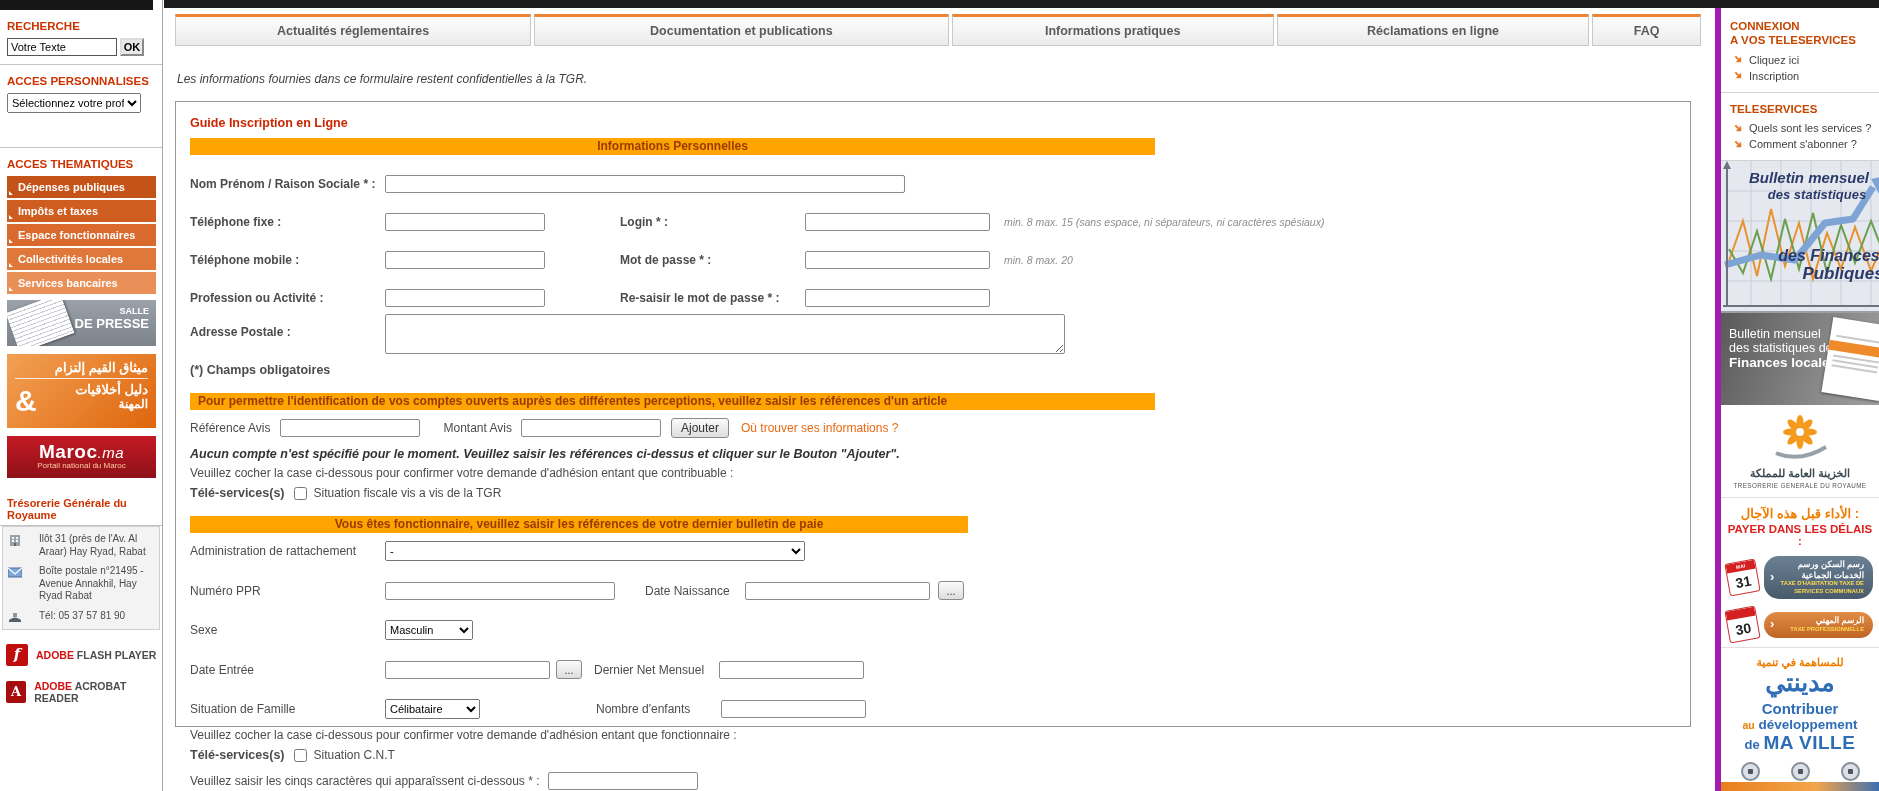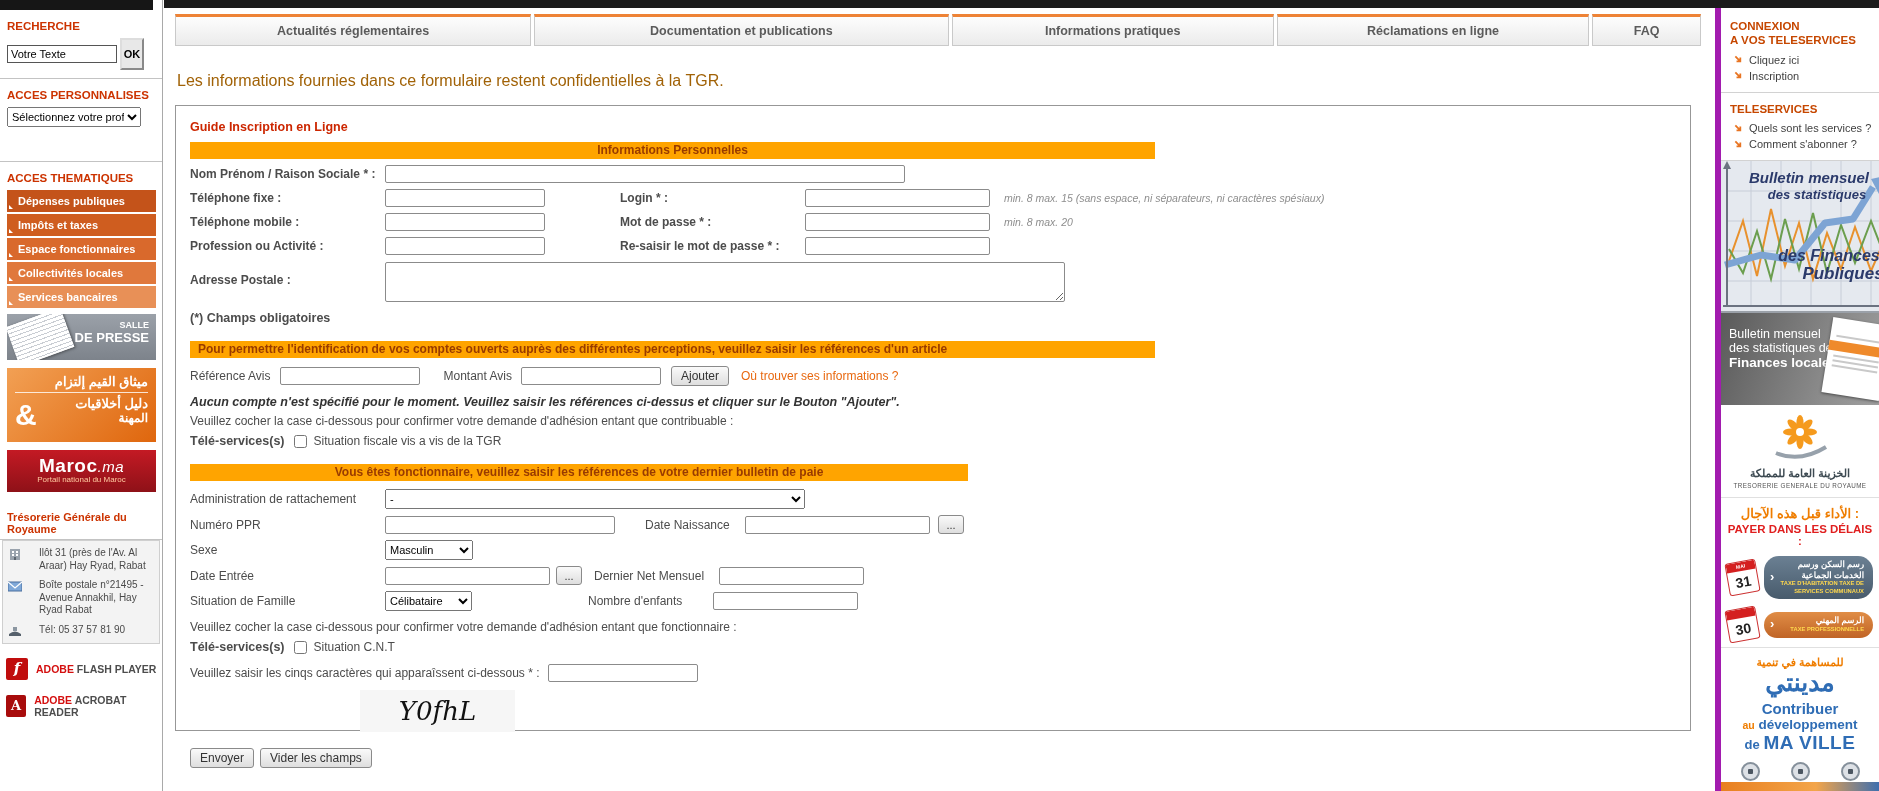--- a/index.html
+++ b/index.html
@@ -10,21 +10,21 @@
   
   .topbar-main { position:absolute; left:164px; top:0; width:1715px; height:8px; background:#1b1b1b; z-index:5; }
 
   
   .lsb { width:163px; flex:none; border-right:1px solid #a9a9a9; position:relative; font-size:11px; }
   .lsb-blackbar { width:153px; height:10px; background:#161616; }
   .lsb-section { padding:6px 6px 8px 7px; border-bottom:1px solid #c3c3c3; }
   .lsb-head { color:#cc3300; font-weight:bold; font-size:11.5px; margin:4px 0 6px; }
   .search-row { display:flex; align-items:center; gap:3px; }
   .search-input { width:110px; height:18px; border:1px solid #555; font-size:11px; padding:0 3px; }
-  .ok-btn { height:32px; min-width:24px; border:2px outset #ddd; background:#e8e8e8; font-weight:bold; font-size:11px; cursor:pointer; }
+  .ok-btn { height:18px; min-width:24px; border:2px outset #ddd; background:#e8e8e8; font-weight:bold; font-size:11px; cursor:pointer; }
   .profil-select { width:134px; height:20px; font-size:11px; }
   .them-gap { height:26px; }
   .them-item { height:22px; line-height:22px; margin:0 0 2px; color:#fff; font-weight:bold; font-size:11px; padding-left:11px; position:relative; cursor:pointer; }
   .them-item::before { content:""; position:absolute; left:2px; bottom:3px; border-left:4px solid #fff; border-top:4px solid transparent; }
   .ti1{background:#c4531a;} .ti2{background:#cf5d1f;} .ti3{background:#d9692c;} .ti4{background:#e0783c;} .ti5{background:#e89057;}
   .presse { height:46px; background:linear-gradient(#9ba1a9,#7d838b); position:relative; overflow:hidden; margin-top:6px; cursor:pointer; }
   .paper { position:absolute; left:4px; top:2px; width:58px; height:42px; background:repeating-linear-gradient(#ffffff 0 3px,#c9cdd3 3px 4px); transform:rotate(-20deg); box-shadow:1px 1px 3px rgba(0,0,0,.45); }
   .presse-txt { position:absolute; right:7px; top:7px; text-align:right; color:#fff; line-height:1.1; }
   .presse-l1 { font-size:9px; font-weight:bold; }
   .presse-l2 { font-size:13px; font-weight:bold; }
@@ -47,28 +47,28 @@
   .ab-icon { width:22px; height:22px; background:#a80c0c; color:#fff; font-weight:bold; font-family:"DejaVu Serif",serif; font-size:13px; text-align:center; line-height:22px; border-radius:2px; }
   .adobe-txt { font-size:10.5px; font-weight:bold; color:#4d4d4d; }
   .adobe-txt b { color:#d40f0f; }
 
   
   .main { flex:1; padding:14px 14px 0 10px; position:relative; }
   .tabs { display:flex; gap:3px; margin-left:2px; }
   .tab { height:32px; border:1px solid #c9c9c9; border-top:3px solid #ee8336; background:linear-gradient(#fdfdfd,#ebebeb); color:#5b5b5b; font-weight:bold; font-size:12.5px; display:flex; align-items:center; justify-content:center; cursor:pointer; }
   .tabw1{flex:365;} .tabw2{flex:425;} .tabw3{flex:330;} .tabw4{flex:320;} .tabw5{flex:110;}
   .crumb { display:flex; align-items:center; gap:7px; margin:16px 0 0 6px; color:#555; font-size:12px; }
-  .conf-note { font-size:16px; color:#a16207; margin:26px 0 0 4px; }
+  .conf-note { font-style:italic; font-size:12px; color:#404040; margin:26px 0 0 4px; }
   .formbox { margin:15px 0 0 2px; width:1516px; height:626px; border:1px solid #979797; padding:10px 14px; }
   .form-title { color:#cc2600; font-weight:bold; font-size:12.5px; margin-top:4px; }
   .obar { background:#ffa400; color:#993b00; font-weight:bold; font-size:12px; height:17px; line-height:17px; }
   .obar1 { width:965px; text-align:center; margin-top:8px; }
   .obar2 { width:965px; padding-left:8px; margin-top:16px; }
   .obar3 { width:778px; text-align:center; margin-top:16px; }
-  .frow { display:flex; align-items:center; margin-top:6px; font-size:12px; color:#4c4c4c; }
+  .frow { display:flex; align-items:center; margin-top:20px; font-size:12px; color:#4c4c4c; }
   .lab { font-weight:bold; width:195px; flex:none; }
   .lab2 { font-weight:bold; width:185px; margin-left:75px; flex:none; }
   .lab3 { width:195px; flex:none; }
   .ti { height:18px; border:1px solid #8b8b8b; border-radius:2px; font-size:11px; padding:0 3px; }
   .w140{width:140px;} .w145{width:145px;} .w150{width:150px;} .w160{width:160px;} .w165{width:165px;}
   .w185{width:185px;} .w230{width:230px;} .w520{width:520px;}
   .hint { margin-left:14px; font-style:italic; color:#8e8e8e; font-size:10.5px; }
   .addr-ta { width:680px; height:40px; border:1px solid #8b8b8b; border-radius:2px; font-size:11px; resize:both; }
   .note { font-size:12px; color:#4c4c4c; margin-top:9px; }
   .bnote { font-weight:bold; font-size:12.5px; }
@@ -307,21 +307,21 @@
       </div>
       <div class="frow">
         <span class="lab3">Date Entrée</span>
         <input class="ti w165" type="text" style="">
         <button class="dots" style="margin-left:6px;">...</button>
         <span style="margin-left:12px; width:125px;">Dernier Net Mensuel</span>
         <input class="ti w145" type="text" style="">
       </div>
       <div class="frow">
         <span class="lab3">Situation de Famille</span>
-        <select class="sel" style="width:87px;">
+        <select class="sel" style="width:95px;">
           <option>Célibataire</option>
         </select>
         <span style="margin-left:116px; width:125px;">Nombre d'enfants</span>
         <input class="ti w145" type="text" style="">
       </div>
 
       <div class="note">Veuillez cocher la case ci-dessous pour confirmer votre demande d'adhésion entant que fonctionnaire :</div>
 
       <div class="frow" style="margin-top:6px;">
         <span class="bnote">Télé-services(s)</span>

